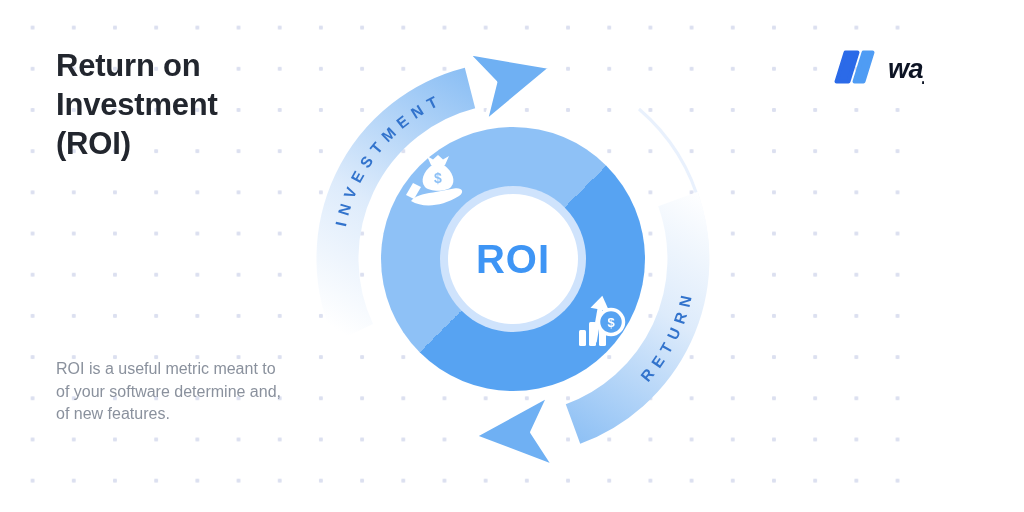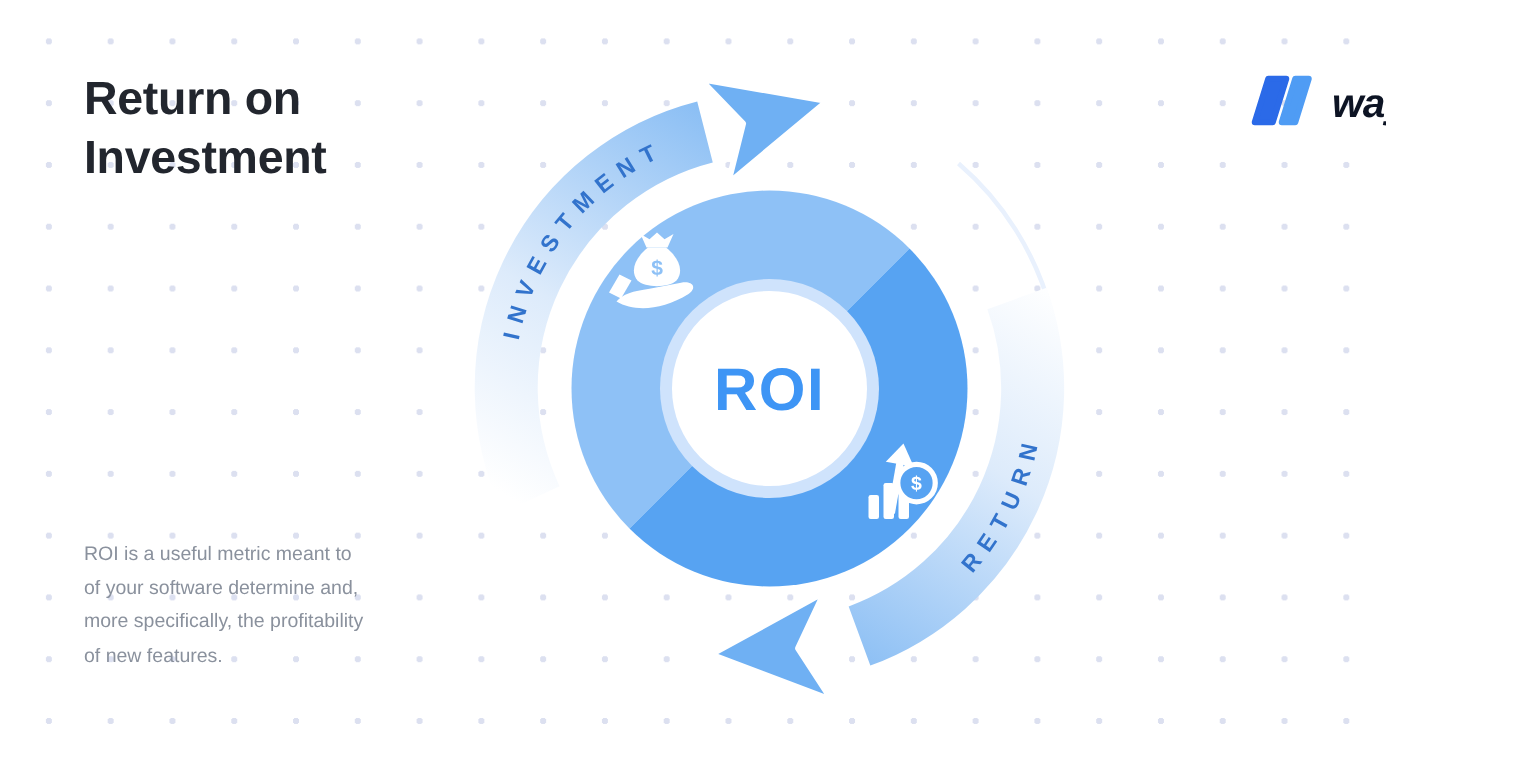--- a/index.html
+++ b/index.html
@@ -14,21 +14,21 @@
     background-size:41.2px 41.2px;
     background-position:12px 7px;
   }
   .title{
     position:absolute;left:56px;top:46px;width:280px;
     font-size:31px;font-weight:700;line-height:39px;color:#22262e;
     letter-spacing:-0.2px;
   }
   .description{
     position:absolute;left:56px;top:358px;width:300px;
-    font-size:13px;line-height:22.5px;color:#8a919d;font-weight:400;
+    font-size:16px;line-height:22.5px;color:#8a919d;font-weight:400;
   }
   .logo{
     position:absolute;left:833px;top:49px;display:flex;align-items:flex-end;gap:11px;font-style:italic;
   }
   .logo-text{
     font-size:27px;font-weight:700;color:#0d1424;letter-spacing:-0.5px;
   }
   .diagram{position:absolute;inset:0;}
   .arc-label{
     font-size:15.5px;font-weight:700;fill:#3273cc;letter-spacing:6.5px;
@@ -42,26 +42,26 @@
 </head>
 <body>
 
 <div id="page">
 
   <div class="dot-grid"></div>
 
   <div class="title">
     <div>Return on</div>
     <div>Investment</div>
+    <div>(ROI)</div>
   </div>
 
   <div class="description">
     <div>ROI is a useful metric meant to</div>
     <div>of your software determine and,</div>
-    <div>more specifically, the profitability</div>
     <div>of new features.</div>
   </div>
 
   <div class="logo">
     <svg width="44" height="36" viewBox="0 0 44 36">
       <polygon points="3.5,32.5 12.5,3.5 24.5,3.5 15.5,32.5" fill="#2b6ae8" stroke="#2b6ae8" stroke-width="4" stroke-linejoin="round"></polygon>
       <polygon points="21.5,32.5 30.5,3.5 39.5,3.5 30.5,32.5" fill="#4f9cf4" stroke="#4f9cf4" stroke-width="4" stroke-linejoin="round"></polygon>
     </svg>
     <span class="logo-text">waydev</span>
   </div>

